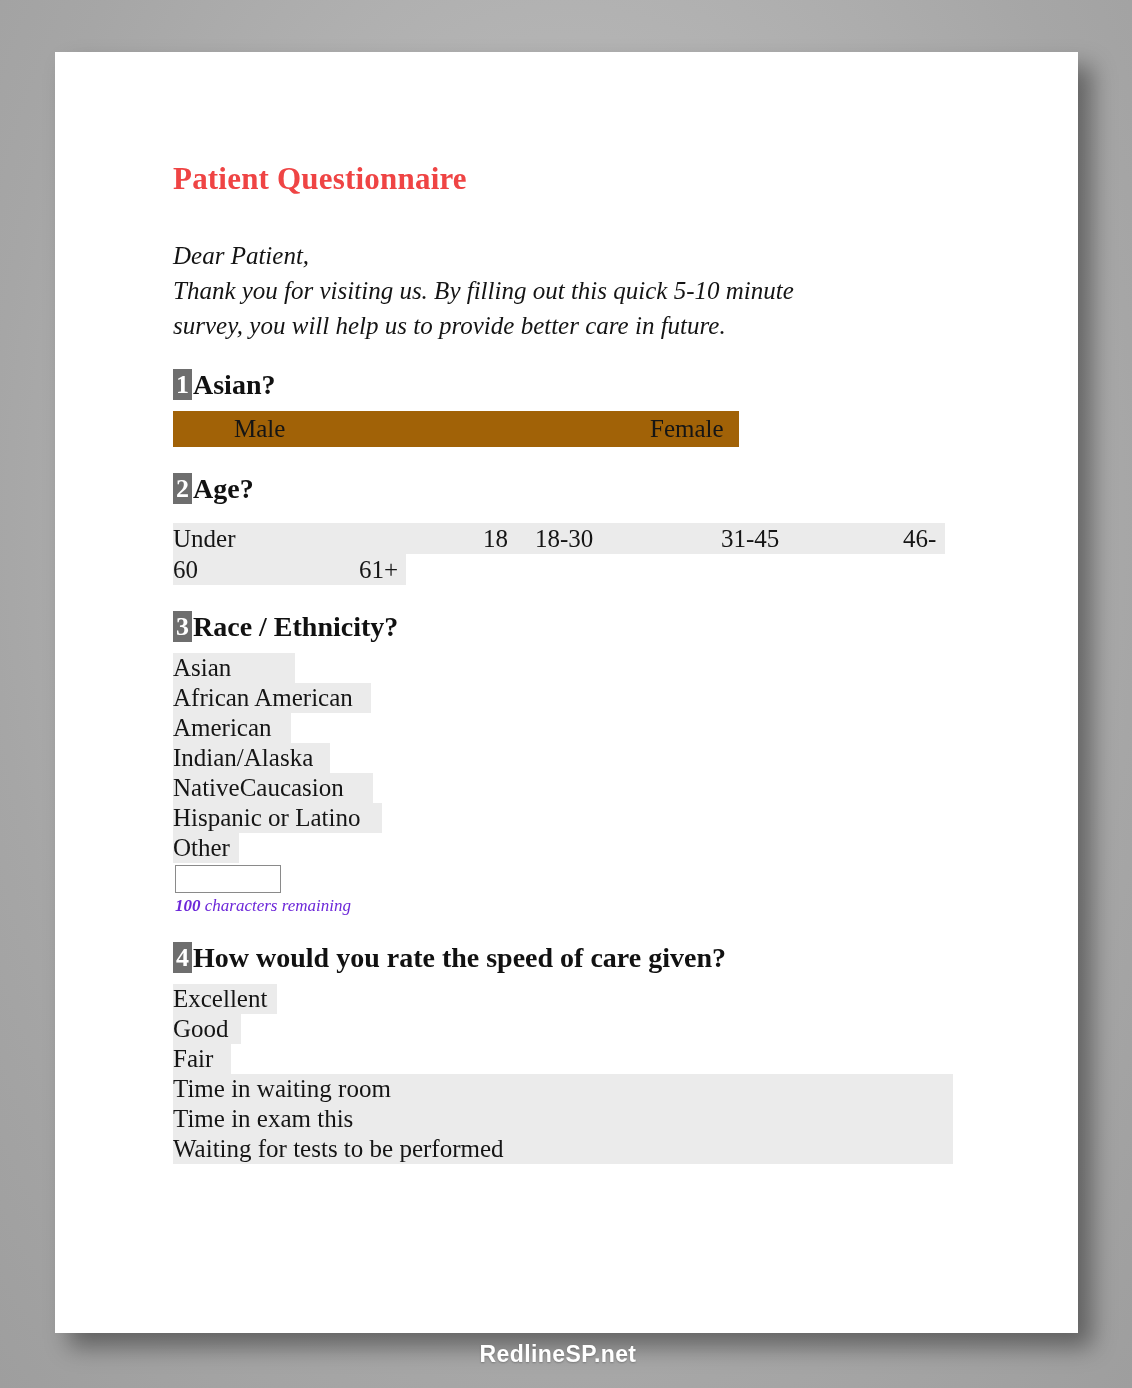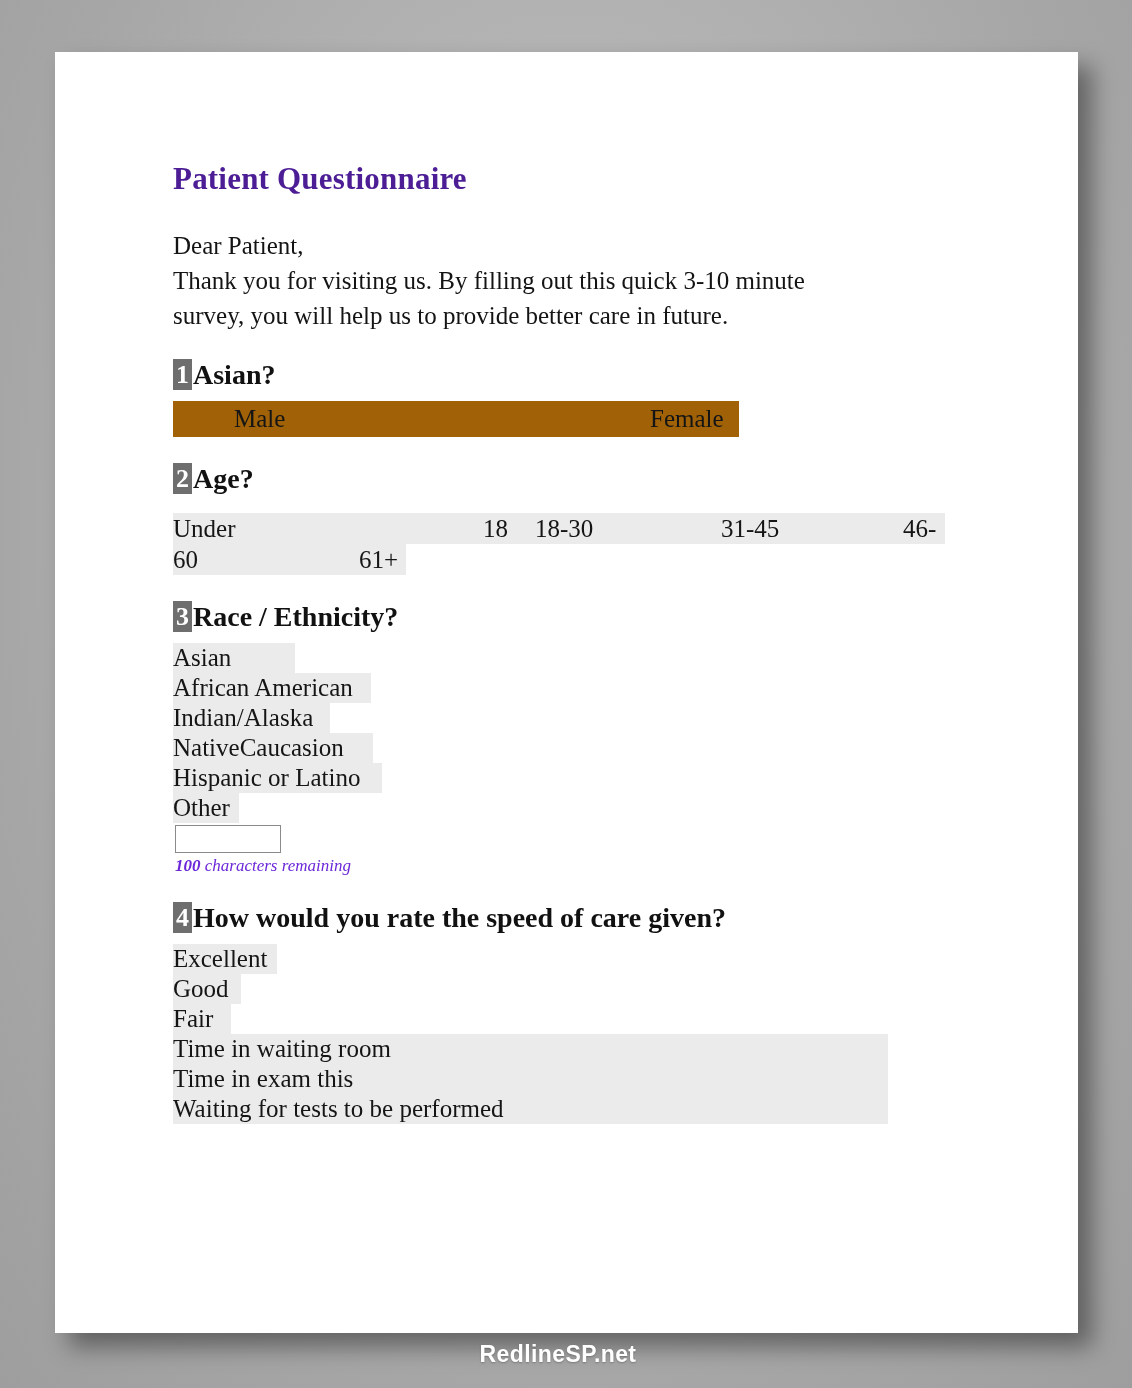--- a/index.html
+++ b/index.html
@@ -33,31 +33,32 @@
     top: 110px;
     width: 830px;
   }
 
   
   .doc-title {
     font-family: "Liberation Serif", serif;
     font-weight: bold;
     font-size: 31px;
     line-height: 34px;
-    color: #4c1d95;
+    color: #ef4444;
     letter-spacing: 0.2px;
-    margin: 0 0 32px 0;
+    margin: 0 0 42px 0;
   }
 
   
   .intro {
     font-size: 25px;
     line-height: 35px;
     color: #141414;
     margin: 0 0 22px 0;
+    font-style: italic;
   }
   .intro div { white-space: pre-wrap; }
 
   
   .q-heading {
     font-weight: bold;
     font-size: 28px;
     line-height: 32px;
     color: #111111;
     margin: 26px 0 10px 0;
@@ -143,21 +144,21 @@
     font-size: 25px;
     line-height: 30px;
     color: #151515;
     white-space: nowrap;
   }
 
   
   .wide-block {
     position: relative;
     background: #ebebeb;
-    width: 715px;
+    width: 780px;
   }
 
   
   .other-input {
     width: 98px;
     height: 26px;
     border: 1px solid #8a8a8a;
     background: #ffffff;
     display: block;
     margin: 2px 0 3px 2px;
@@ -196,21 +197,21 @@
 </head>
 <body>
 
 <div class="page">
   <div class="page-inner">
 
     <h1 class="doc-title">Patient Questionnaire</h1>
 
     <div class="intro">
       <div>Dear Patient,</div>
-      <div>Thank you for visiting us. By filling out this quick 3-10 minute</div>
+      <div>Thank you for visiting us. By filling out this quick 5-10 minute</div>
       <div>survey, you will help us to provide better care in future.</div>
     </div>
 
     <div class="q-heading">
       <span class="q-num">1</span>
       <span class="q-text">Asian?</span>
     </div>
     <div class="hl gender-bar">
       <span class="opt opt-male">Male</span>
       <span class="opt opt-female">Female</span>
@@ -243,20 +244,24 @@
     <div class="opt-list">
       <div class="opt-row">
         <div class="fill" style="width:122px;"></div>
         <span class="lbl">Asian</span>
       </div>
       <div class="opt-row">
         <div class="fill" style="width:198px;"></div>
         <span class="lbl">African American</span>
       </div>
       <div class="opt-row">
+        <div class="fill" style="width:118px;"></div>
+        <span class="lbl">American</span>
+      </div>
+      <div class="opt-row">
         <div class="fill" style="width:157px;"></div>
         <span class="lbl">Indian/Alaska</span>
       </div>
       <div class="opt-row">
         <div class="fill" style="width:200px;"></div>
         <span class="lbl"> NativeCaucasion</span>
       </div>
       <div class="opt-row">
         <div class="fill" style="width:209px;"></div>
         <span class="lbl">Hispanic or Latino</span>

